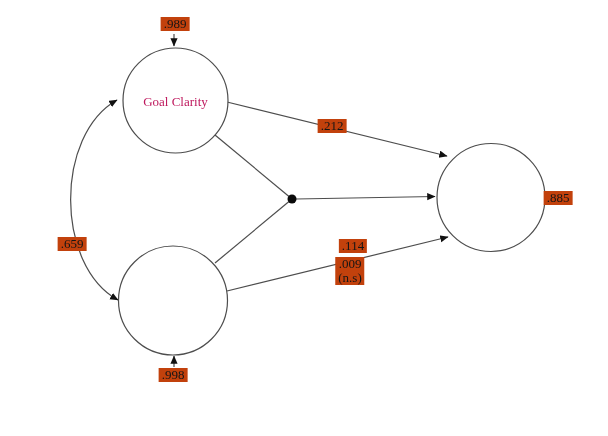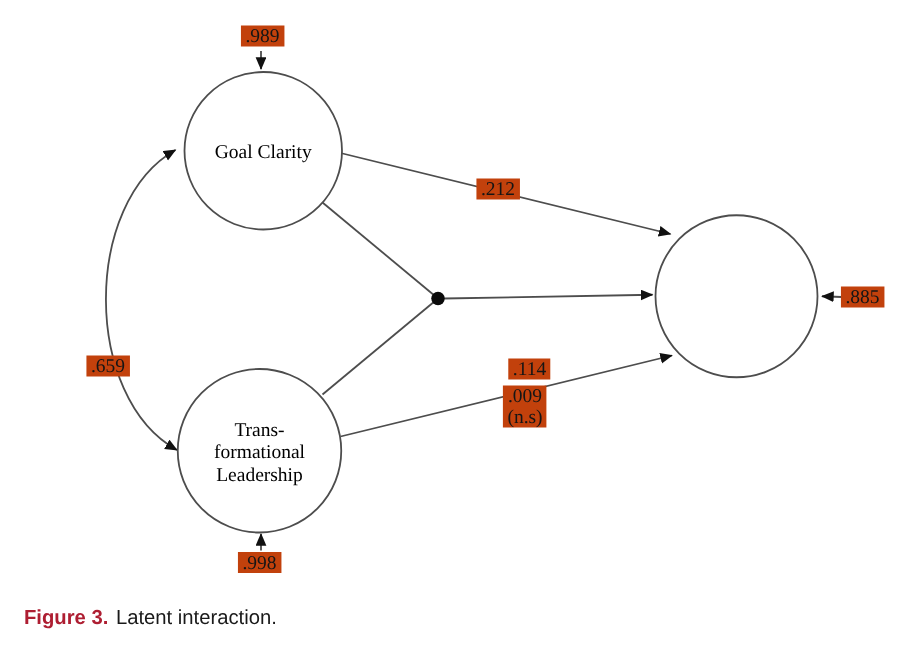--- a/index.html
+++ b/index.html
@@ -23,21 +23,21 @@
     color: #151515;
     font-size: 13px;
     line-height: 14px;
     padding: 0 3px;
     white-space: nowrap;
     text-align: center;
   }
   .node-label {
     position: absolute;
     transform: translate(-50%, -50%);
-    color: #000000;
+    color: #be185d;
     font-size: 13px;
     line-height: 15px;
     text-align: center;
     white-space: nowrap;
   }
   .node-label span { display: block; }
   #caption {
     position: absolute;
     left: 16px;
     top: 403px;
@@ -84,41 +84,33 @@
     <circle cx="173" cy="300.5" r="54.5" fill="#ffffff" stroke="#4d4d4d" stroke-width="1.2"></circle>
     <circle cx="491" cy="197.5" r="54" fill="#ffffff" stroke="#4d4d4d" stroke-width="1.2"></circle>
 
     <circle cx="292" cy="199" r="4.5" fill="#0a0a0a"></circle>
   </svg>
 
   <div class="node-label" style="left:175.5px; top:100.5px;">
     <span>Goal Clarity</span>
   </div>
 
-  <div class="node-label" style="left:173px; top:300.5px;">
-    <span>Trans-</span>
-    <span>formational</span>
-    <span>Leadership</span>
-  </div>
 
 
   <div class="path-label" style="left:175px; top:24px;">.989</div>
 
   <div class="path-label" style="left:72px; top:196px;margin-top:48px;">.659</div>
 
   <div class="path-label" style="left:332px; top:126px;">.212</div>
 
   <div class="path-label" style="left:353px; top:198px;margin-top:48px;">.114</div>
 
   <div class="path-label" style="left:350px; top:271px;">
     <span style="display:block;">.009</span>
     <span style="display:block;">(n.s)</span>
   </div>
 
   <div class="path-label" style="left:173px; top:375px;">.998</div>
 
-  <div class="path-label" style="left:575px; top:198px;">.885</div>
+  <div class="path-label" style="left:558px; top:198px;">.885</div>
 
-  <div id="caption">
-    <span class="cap-label">Figure 3.</span><span>Latent interaction.</span>
-  </div>
 
 </div>
 
 </body></html>

